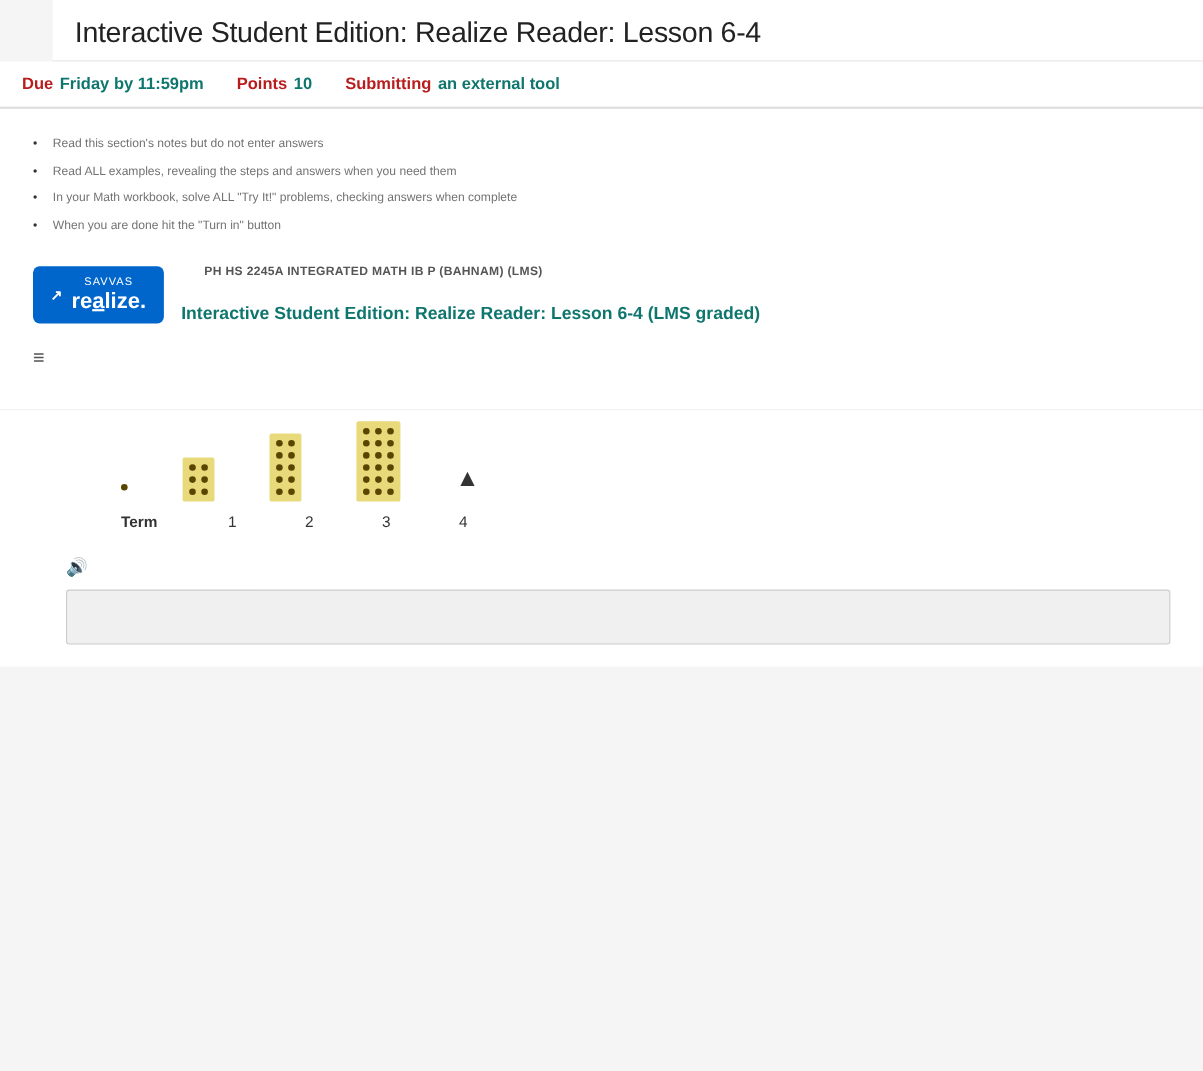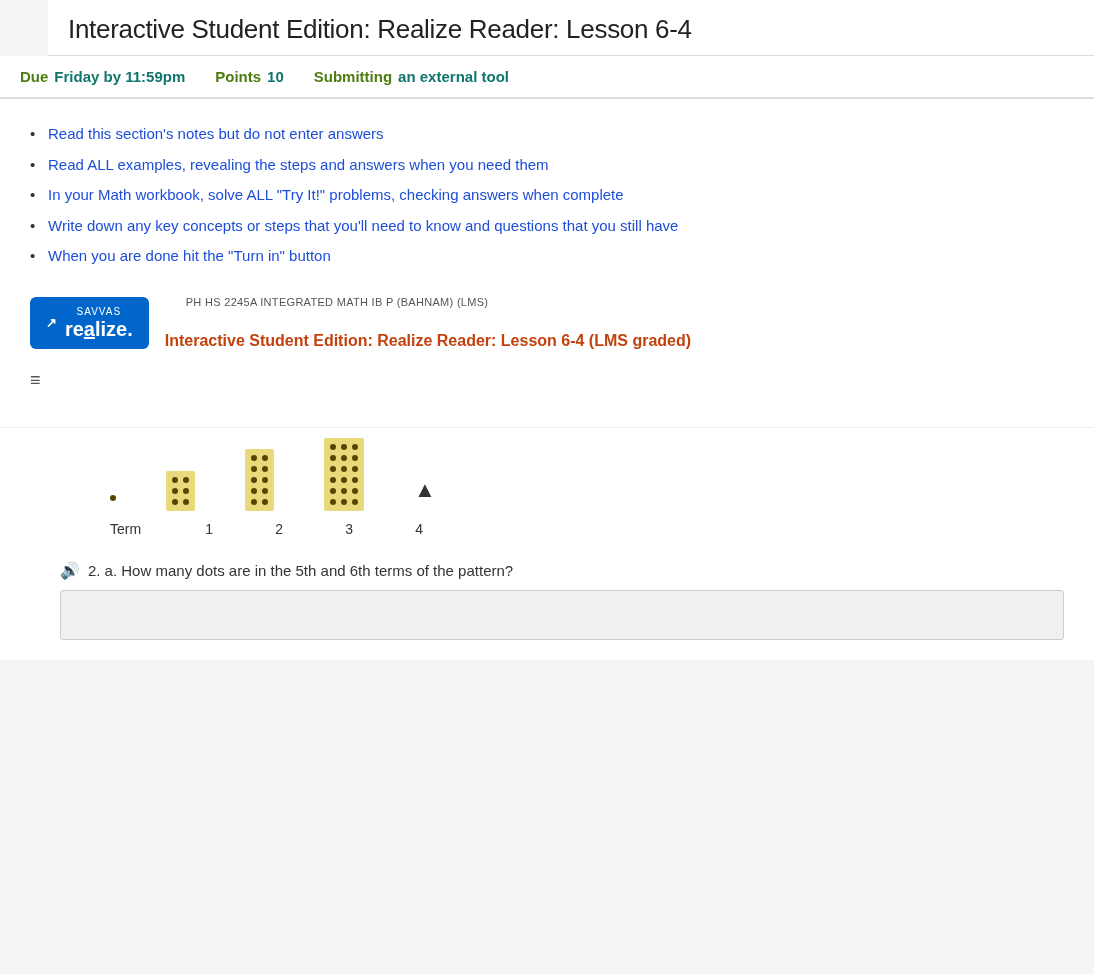--- a/index.html
+++ b/index.html
@@ -36,21 +36,21 @@
     }
 
     .meta-item {
       display: flex;
       align-items: center;
       gap: 6px;
     }
 
     .meta-label {
       font-weight: 700;
-      color: #4d7c0f;
+      color: #b91c1c;
     }
 
     .meta-value {
       color: #0f766e;
       font-weight: bold;
     }
 
     .content-area {
       background: #fff;
       margin: 0;
@@ -61,23 +61,23 @@
     .instructions-list {
       list-style: none;
       padding: 0;
       margin-bottom: 28px;
     }
 
     .instructions-list li {
       position: relative;
       padding-left: 18px;
       margin-bottom: 8px;
-      font-size: 15px;
+      font-size: 11px;
       line-height: 1.5;
-      color: #1d4ed8;
+      color: #737373;
     }
 
     .instructions-list li::before {
       content: '•';
       position: absolute;
       left: 0;
       color: #333;
     }
 
     .realize-link-block {
@@ -118,31 +118,31 @@
       line-height: 1;
     }
 
     .link-description {
       flex: 1;
     }
 
     .link-subtitle {
       font-size: 11px;
       color: #555;
-      font-weight: 400;
+      font-weight: 700;
       margin-bottom: 3px;
       text-transform: uppercase;
       letter-spacing: 0.3px;
       padding-left: 21px;
     }
 
     .link-title {
       font-size: 16px;
       font-weight: 700;
-      color: #c2410c;
+      color: #0f766e;
       margin-top: 24px;
     }
 
     .hamburger-icon {
       color: #555;
       font-size: 18px;
       margin-right: 10px;
       cursor: pointer;
       display: inline-block;
       margin-bottom: 12px;
@@ -227,21 +227,20 @@
     <span class="meta-value">an external tool</span>
   </div>
 </div>
 
 <div class="content-area">
   
   <ul class="instructions-list" id="instructions-list">
   <li>Read this section's notes but do not enter answers</li>
       <li>Read ALL examples, revealing the steps and answers when you need them</li>
       <li>In your Math workbook, solve ALL "Try It!" problems, checking answers when complete</li>
-      <li>Write down any key concepts or steps that you'll need to know and  questions that you still have</li>
       <li>When you are done hit the "Turn in" button</li>
     </ul>
 
   
   <div class="realize-link-block">
     <button class="realize-button">
       <span style="font-size:13px;">↗</span>
       <div>
         <span class="savvas-text">SAVVAS</span>
         <span class="realize-text">re<span style="text-decoration:underline;">a</span>lize.</span>
@@ -313,26 +312,25 @@
         <div class="dot"></div>
           <div class="dot"></div>
           <div class="dot"></div>
       </div>
     </div>
 
     <div style="font-size:22px; color:#333; margin-bottom:8px;">▲</div>
   </div>
 
   <div style="display:flex; align-items:center; gap:50px; padding-left:50px; margin-bottom:24px;">
-    <span style="font-size:14px; font-weight:400; color:#333; margin-right:8px;text-align:center;">Term</span>
+    <span style="font-size:14px; font-weight:700; color:#333; margin-right:8px;text-align:center;">Term</span>
     <span style="font-size:14px;color:#333; min-width:20px; text-align:center;">1</span>
     <span style="font-size:14px;color:#333; min-width:20px; text-align:center;">2</span>
     <span style="font-size:14px;color:#333; min-width:20px; text-align:center;">3</span>
     <span style="font-size:14px;color:#333; min-width:20px; text-align:center;">4</span>
   </div>
 
   <div class="question-line">
     <span class="speaker-icon">🔊</span>
-    <span>2. a. How many dots are in the 5th and 6th terms of the pattern?</span>
   </div>
 
   <div class="answer-box"></div>
 </div>
 
 </body></html>

